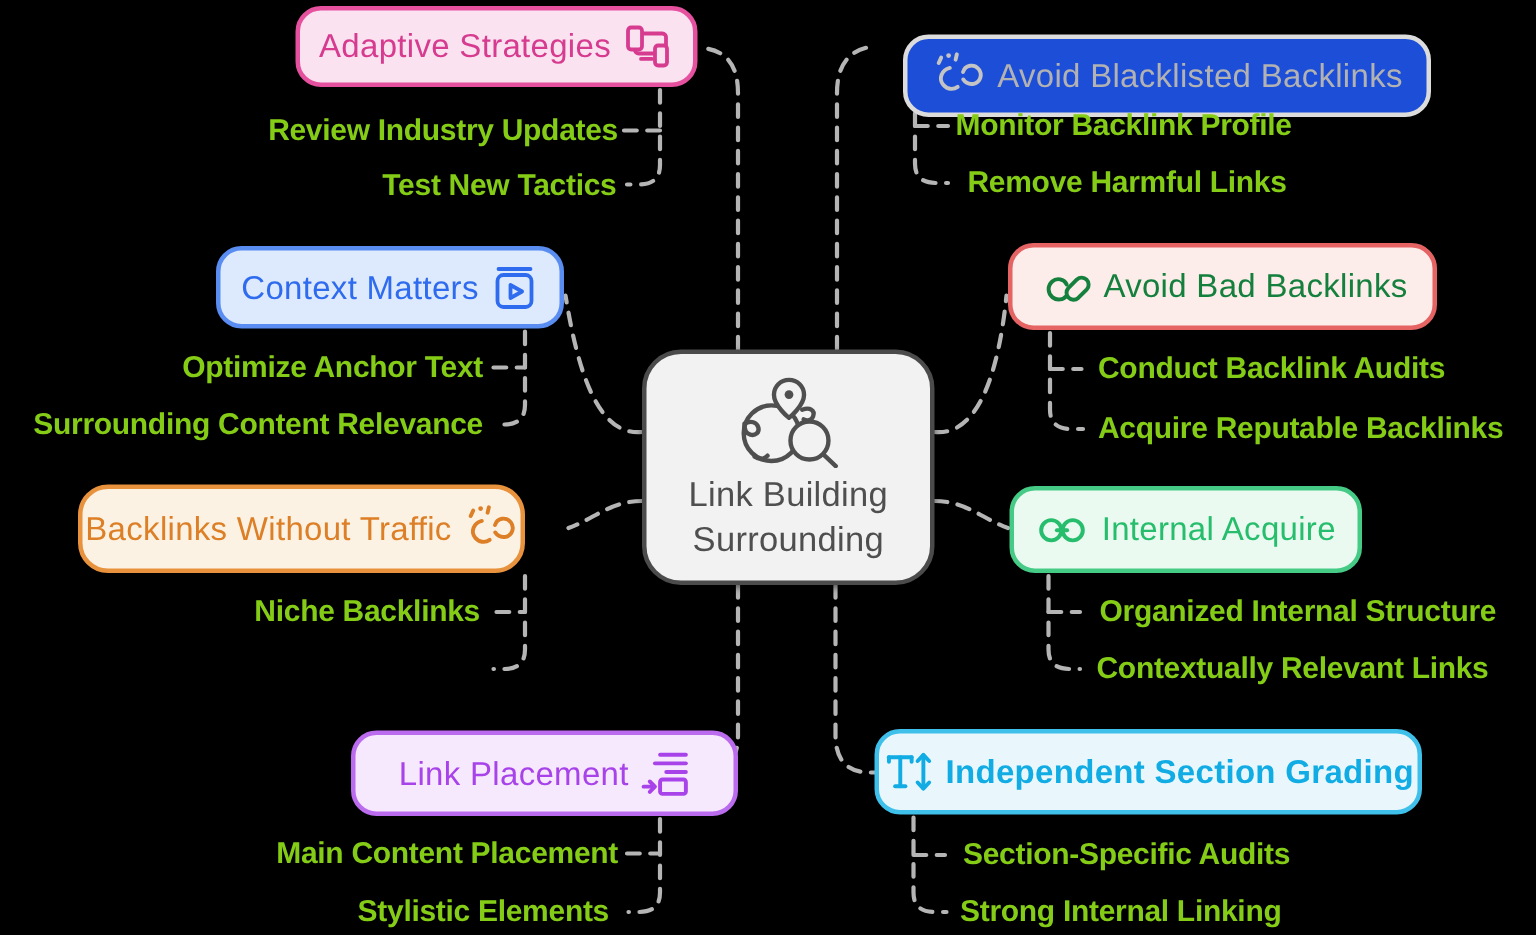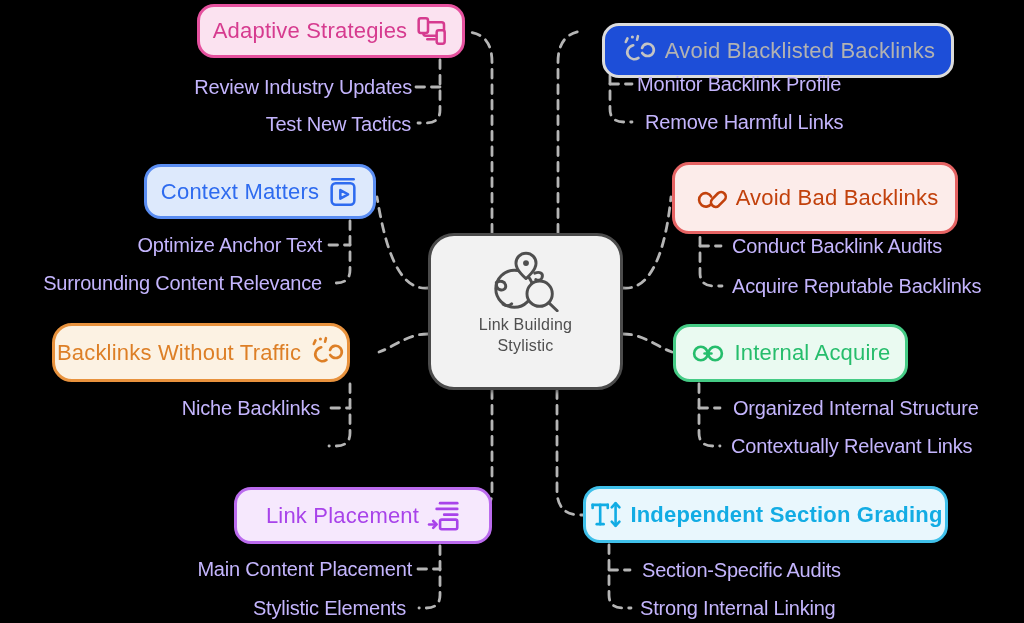--- a/index.html
+++ b/index.html
@@ -15,33 +15,33 @@
     font-size:22px;font-weight:500;letter-spacing:.2px;
   }
   .node .icon{display:flex;align-items:center;}
   .node .icon svg{display:block;}
   
   .n-adaptive   {left:197px;top:4px;  width:268px;height:54px;background:#fbe2f0;border-color:#e5519e;color:#d63b8f;}
   .n-context    {left:144px;top:164px;width:232px;height:55px;background:#dde9fc;border-color:#5a8df2;color:#2e6bef;}
   .n-bwt        {left:52px; top:323px;width:298px;height:59px;background:#fcf2e3;border-color:#e8923d;color:#dd7f26;border-radius:20px;}
   .n-placement  {left:234px;top:487px;width:258px;height:57px;background:#f6e8fd;border-color:#bb6bee;color:#a843ea;}
   .n-blacklisted{left:602px;top:3px;  width:352px;height:55px;background:#1d4ed8;border-color:#dcdcdc;color:#b2b2b2;margin-top:20px;}
-  .n-bad        {left:672px;top:162px;width:286px;height:72px;background:#fcecea;border-color:#e56363;color:#c2410c;}
+  .n-bad        {left:672px;top:162px;width:286px;height:58px;background:#fcecea;border-color:#e56363;color:#15803d;}
   .n-internal   {left:673px;top:324px;width:235px;height:58px;background:#eafaf1;border-color:#45cb85;color:#26bd6c;}
   .n-grading    {left:583px;top:486px;width:365px;height:57px;background:#e9f7fd;border-color:#3fc0ea;color:#12ace4;font-weight:bold;}
   .n-center{
     left:428px;top:233px;width:195px;height:157px;background:#f2f2f2;border:3.5px solid #4b4b4b;
     border-radius:26px;color:#4f4f4f;flex-direction:column;gap:2px;justify-content:flex-start;
-    padding-top:14px;font-size:16px;font-weight:500;
+    padding-top:14px;font-size:23px;font-weight:500;
     box-shadow:0 2px 4px rgba(0,0,0,.5);
   }
   .n-center .center-label{text-align:center;line-height:1.32;white-space:normal;}
   .child{
     position:absolute;z-index:2;white-space:nowrap;line-height:24px;
-    font-size:20px;font-weight:400;color:#c4b5fd;letter-spacing:-.2px;
+    font-size:20px;font-weight:700;color:#84cc16;letter-spacing:-.2px;
   }
   .child.r{text-align:right;}
   .child.l{text-align:right;}
 </style>
 </head>
 <body>
 
 <div id="canvas">
 
   <svg id="connectors" width="1024" height="623" viewBox="0 0 1024 623" fill="none" stroke="#b5b5b5" stroke-width="2.8" stroke-linecap="round" stroke-dasharray="8.5 7">
@@ -88,21 +88,21 @@
         <circle cx="27" cy="39" r="19"></circle>
         <path d="M8.5 32.5c4.5-2.5 8.5-1 9.5 2.5c1 3.5-2 6-5.5 5c-2.8-.8-4.2-3.8-4-7.5z"></path>
         <path d="M15.5 55c3 2 6.5 1.7 8.8-.6"></path>
         <path d="M48 23c5-2 9 0 7.5 4.5c-1 2.8-4 3.5-6.5 2"></path>
         <path d="M39 2.5c5.8 0 10.3 4.6 10.3 10.2c0 7.6-10.3 15.8-10.3 15.8c0 0-10.3-8.2-10.3-15.8C28.7 7.1 33.2 2.5 39 2.5z" fill="#f2f2f2"></path>
         <circle cx="39" cy="12.6" r="3" fill="currentColor" stroke="none"></circle>
         <circle cx="53" cy="44" r="13" fill="#f2f2f2"></circle>
         <path d="M62.5 53.5 L71 61.5"></path>
       </svg>
     </span>
-    <span class="center-label"><span>Link Building</span><br><span>Stylistic</span></span>
+    <span class="center-label"><span>Link Building</span><br><span>Surrounding</span></span>
   </div>
 
   <div class="node n-adaptive">
     <span>Adaptive Strategies</span>
     <span class="icon">
       <svg width="34" height="32" viewBox="0 0 24 24" fill="none" stroke="currentColor" stroke-width="1.9" stroke-linecap="round" stroke-linejoin="round">
         <rect x="5.5" y="5.5" width="15.5" height="10" rx="1.8"></rect>
         <path d="M8.5 18.2 H14"></path>
         <rect x="2" y="2.5" width="7" height="11" rx="1.6" fill="#fbe2f0"></rect>
         <rect x="15.5" y="11.5" width="6" height="10" rx="1.6" fill="#fbe2f0"></rect>

